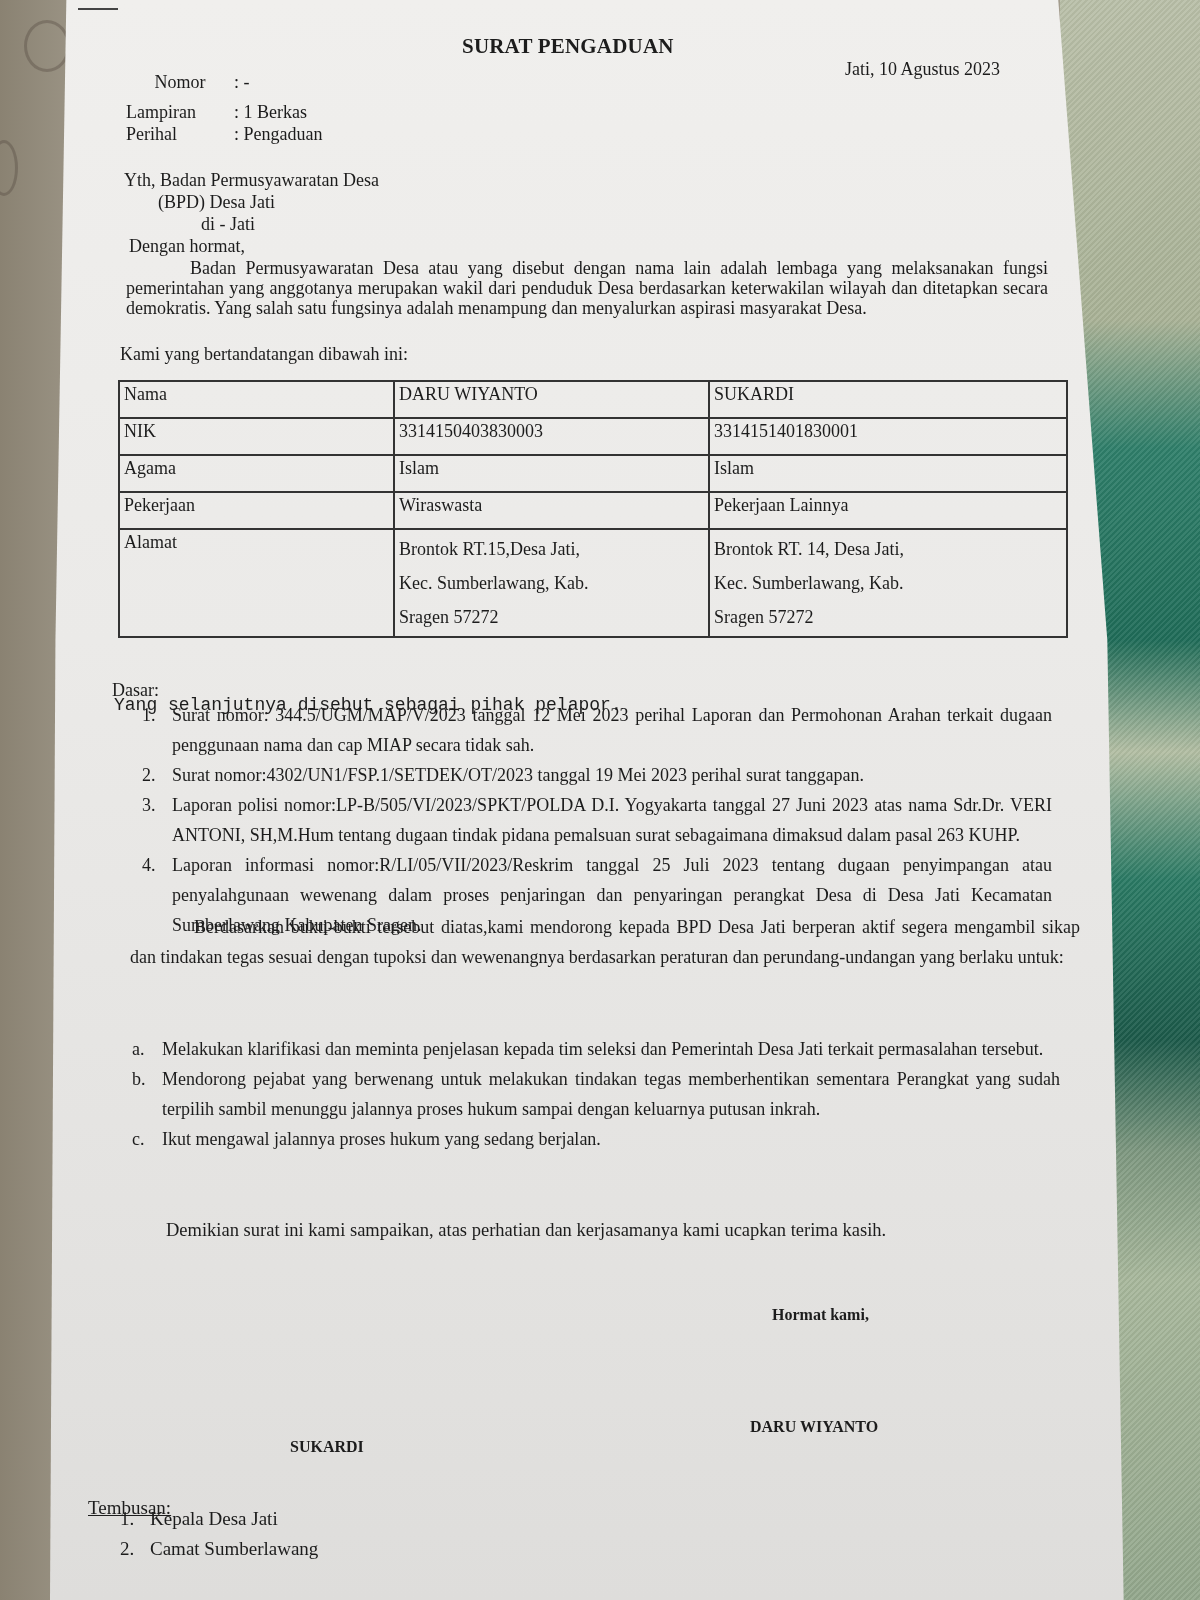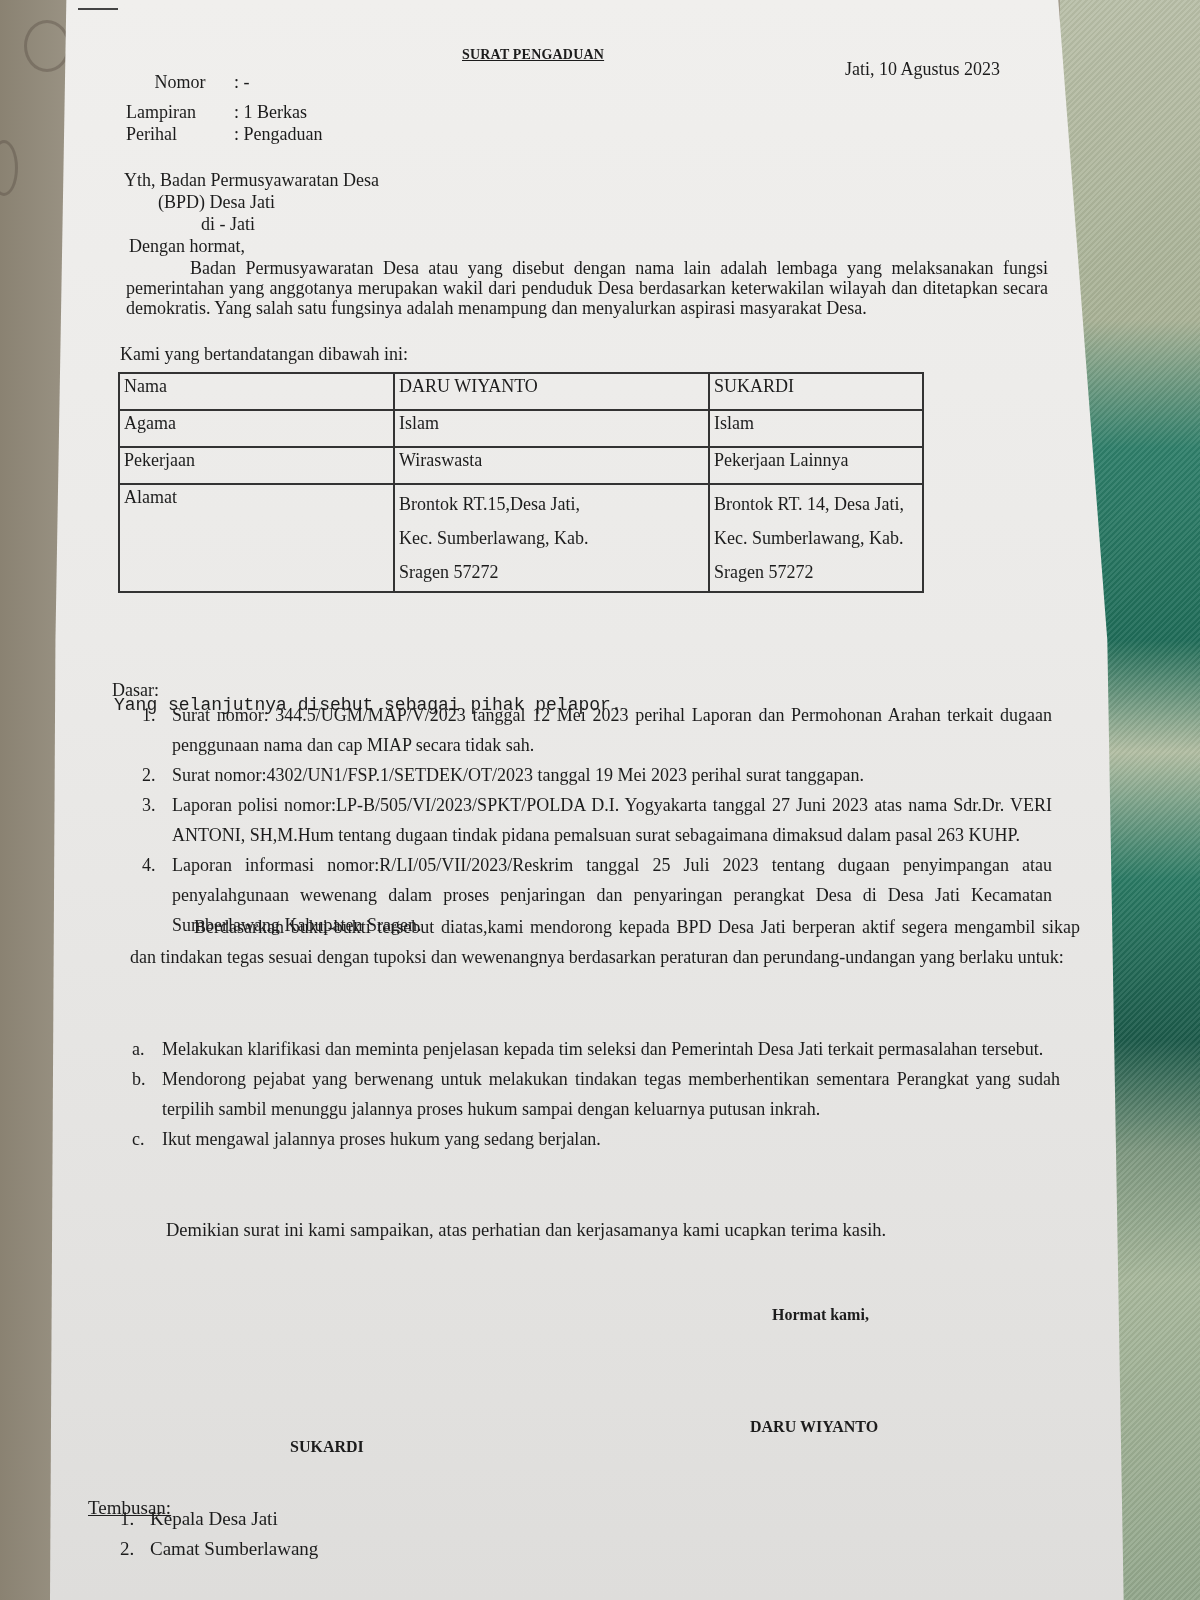--- a/index.html
+++ b/index.html
@@ -20,29 +20,29 @@
   }
   .paper {
     position: absolute; left: 50px; top: 0; width: 1090px; height: 1600px;
     background: linear-gradient(180deg, #f0efed 0%, #ebeae8 40%, #e4e3e1 75%, #dedddb 100%);
     clip-path: polygon(1.5% 0, 92.5% 0, 97% 40%, 98.5% 100%, 0 100%, 0.5% 40%);
     box-shadow: 0 0 8px rgba(0,0,0,0.3);
   }
   .topmark { position: absolute; left: 78px; top: 8px; width: 40px; height: 2px; background: #444; }
   .abs { position: absolute; white-space: nowrap; }
   .t { font-size: 18px; line-height: 22px; }
-  .title { left: 462px; top: 47px; font-size: 14px; font-weight: bold; text-decoration: underline; letter-spacing: 0.2px; }
+  .title { left: 462px; top: 34px; font-size: 21px; font-weight: bold; letter-spacing: 0.2px; }
   .date { left: 845px; top: 58px; }
   .meta-row { position: absolute; left: 126px; font-size: 18px; }
   .meta-label { display: inline-block; width: 108px; }
   .addr { position: absolute; font-size: 18px; }
   .para { position: absolute; left: 128px; width: 920px; font-size: 18px; line-height: 20px; text-align: justify; }
   .indent { text-indent: 64px; }
   table.id-table {
-    position: absolute; left: 118px; top: 372px; width: 806px;
+    position: absolute; left: 118px; top: 380px; width: 950px;
     border-collapse: collapse; font-size: 18px;
   }
   table.id-table td {
     border: 2px solid #333; vertical-align: top; padding: 2px 4px; height: 31px;
   }
   table.id-table td.c1 { width: 265px; }
   table.id-table td.c2 { width: 305px; }
   .addr-cell div { line-height: 34px; }
   .list { position: absolute; font-size: 18px; line-height: 30px; }
   .list .item { display: flex; }
@@ -82,20 +82,25 @@
 <div class="para indent" style="top:258px; left:126px; width:922px;">Badan Permusyawaratan Desa atau yang disebut dengan nama lain adalah lembaga yang melaksanakan fungsi pemerintahan yang anggotanya merupakan wakil dari penduduk Desa berdasarkan keterwakilan wilayah dan ditetapkan secara demokratis. Yang salah satu fungsinya adalah menampung dan menyalurkan aspirasi masyarakat Desa.</div>
 
 <div class="addr" style="left:120px; top:344px;">Kami yang bertandatangan dibawah ini:</div>
 
 <table class="id-table">
   <tbody>
       <tr>
     <td class="c1">Nama</td>
     <td class="c2">DARU WIYANTO</td>
     <td>SUKARDI</td>
+  </tr>
+  <tr>
+    <td class="c1">NIK</td>
+    <td class="c2">3314150403830003</td>
+    <td>3314151401830001</td>
   </tr>
   <tr>
     <td class="c1">Agama</td>
     <td class="c2">Islam</td>
     <td>Islam</td>
   </tr>
   <tr>
     <td class="c1">Pekerjaan</td>
     <td class="c2">Wiraswasta</td>
     <td>Pekerjaan Lainnya</td>

